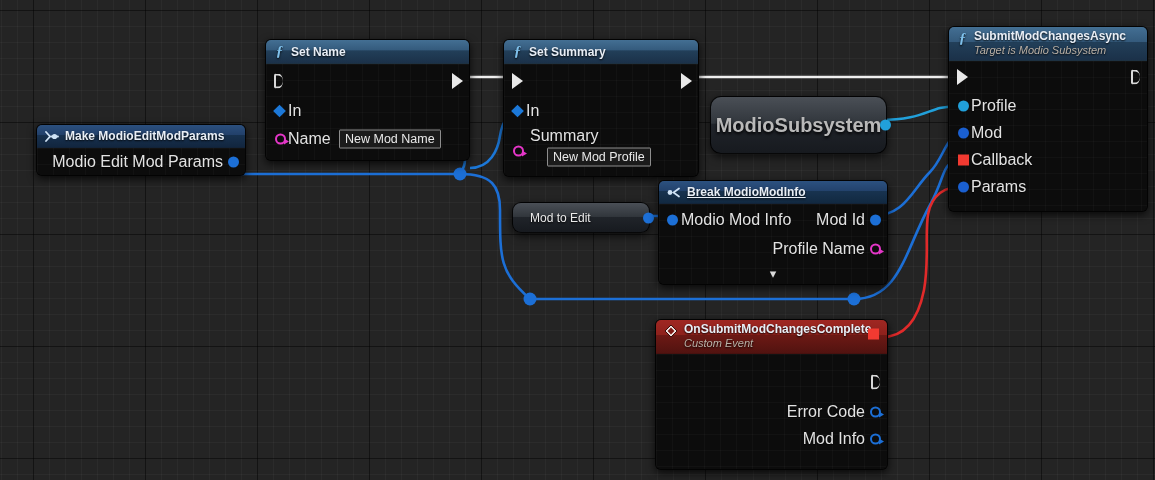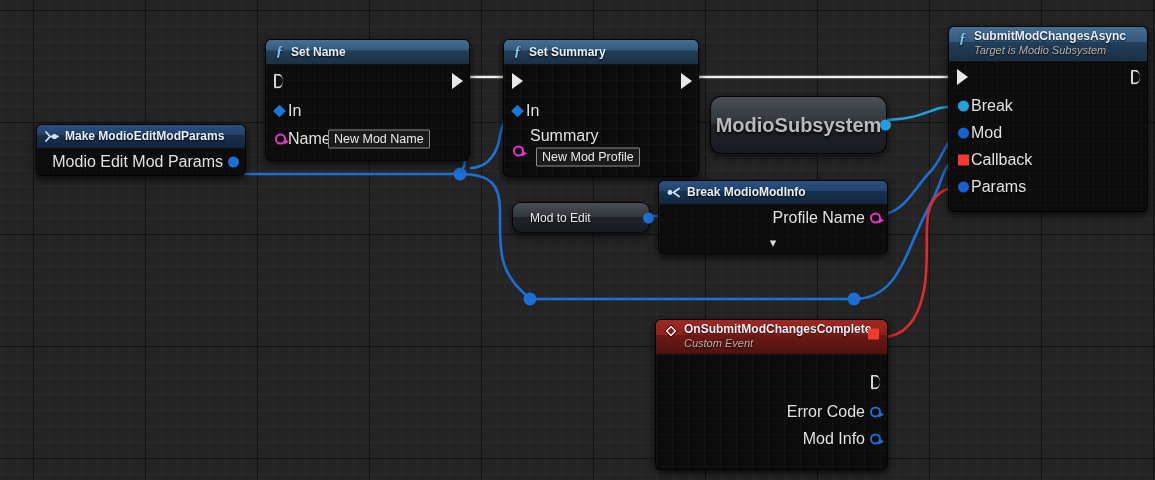--- a/index.html
+++ b/index.html
@@ -47,20 +47,21 @@
   }
   .head-fn {
     background: linear-gradient(to bottom, #3f6d93 0%, #33587a 42%, #24425f 43%, #1d3consequ 100%);
     background: linear-gradient(to bottom, #436f93 0%, #345a7c 45%, #223f59 46%, #1b3149 100%);
   }
   .head-pure {
     background: linear-gradient(to bottom, #2b4f7e 0%, #22406a 45%, #17314f 46%, #12263f 100%);
   }
   .head-break {
     background: linear-gradient(to bottom, #2c5180 0%, #23426c 45%, #183350 46%, #122941 100%);
+    text-decoration: underline;
   }
   .head-event {
     background: linear-gradient(to bottom, #a02722 0%, #8d211c 45%, #6d1915 46%, #521310 100%);
   }
   .node-body {
     position: relative;
     background: rgba(12,12,12,0.93);
     background-image:
       linear-gradient(to right, rgba(255,255,255,0.022) 1px, transparent 1px),
       linear-gradient(to bottom, rgba(255,255,255,0.022) 1px, transparent 1px);
@@ -136,20 +137,21 @@
     position: absolute;
     top: 50%;
     transform: translateY(-50%);
     border: 1px solid #8d8d8d;
     background: #1b1b1b;
     color: #e9e9e9;
     font-size: 12.5px;
     padding: 1px 5px 2px 5px;
     white-space: nowrap;
     border-radius: 1px;
+    margin-left: 11px;
   }
 
   
   .var-node {
     position: absolute;
     border-radius: 9px;
     border: 1px solid rgba(0,0,0,0.9);
     background: linear-gradient(to bottom, #4a4f56 0%, #31363c 47%, #20242a 48%, #171a1f 100%);
     box-shadow: 0 3px 8px rgba(0,0,0,0.7);
     display: flex; align-items: center;
@@ -285,20 +287,26 @@
     <div class="node-head head-break">
       <span class="ic" style="width:14px;">
         <svg width="14" height="11" viewBox="0 0 14 11">
           <path d="M12 1.5 L6.5 5.5 L12 9.5" stroke="#cfe2f5" stroke-width="1.8" fill="none" stroke-linecap="round"></path>
           <circle cx="3" cy="5.5" r="2.4" fill="#cfe2f5"></circle>
         </svg>
       </span>
       <span>Break ModioModInfo</span>
     </div>
     <div class="node-body" style="padding-bottom:22px;">
+      <div class="row" style="height:31px;">
+        <span class="pin pin-dot" style="left:8px; background:#1c6fd6;"></span>
+        <span class="pin-label lbl-in">Modio Mod Info</span>
+        <span class="pin-label lbl-out">Mod Id</span>
+        <span class="pin pin-dot" style="right:6px; background:#1c6fd6;"></span>
+      </div>
       <div class="row">
         <span class="pin-label lbl-out">Profile Name</span>
         <span class="pin pin-ring" style="right:6px; color:#e536c8;"></span>
       </div>
       <span class="chev" style="bottom:4px;">▾</span>
     </div>
   </div>
 
   <div class="node" style="left:948px; top:26px; width:198px;">
     <div class="node-head head-fn" style="padding-top:3px;padding-bottom:3px;">
@@ -308,21 +316,21 @@
         <span class="node-sub">Target is Modio Subsystem</span>
       </span>
     </div>
     <div class="node-body" style="padding-bottom:10px;">
       <div class="row" style="height:32px;">
         <span class="pin pin-exec" style="left:8px;"></span>
         <span class="pin pin-exec-hollow" style="right:7px;"></span>
       </div>
       <div class="row">
         <span class="pin pin-dot" style="left:9px; background:#21a0da;"></span>
-        <span class="pin-label lbl-in">Break</span>
+        <span class="pin-label lbl-in">Profile</span>
       </div>
       <div class="row">
         <span class="pin pin-dot" style="left:9px; background:#1a5fd0;"></span>
         <span class="pin-label lbl-in">Mod</span>
       </div>
       <div class="row">
         <span class="pin pin-square" style="left:9px; background:#f23a31;"></span>
         <span class="pin-label lbl-in">Callback</span>
       </div>
       <div class="row">

